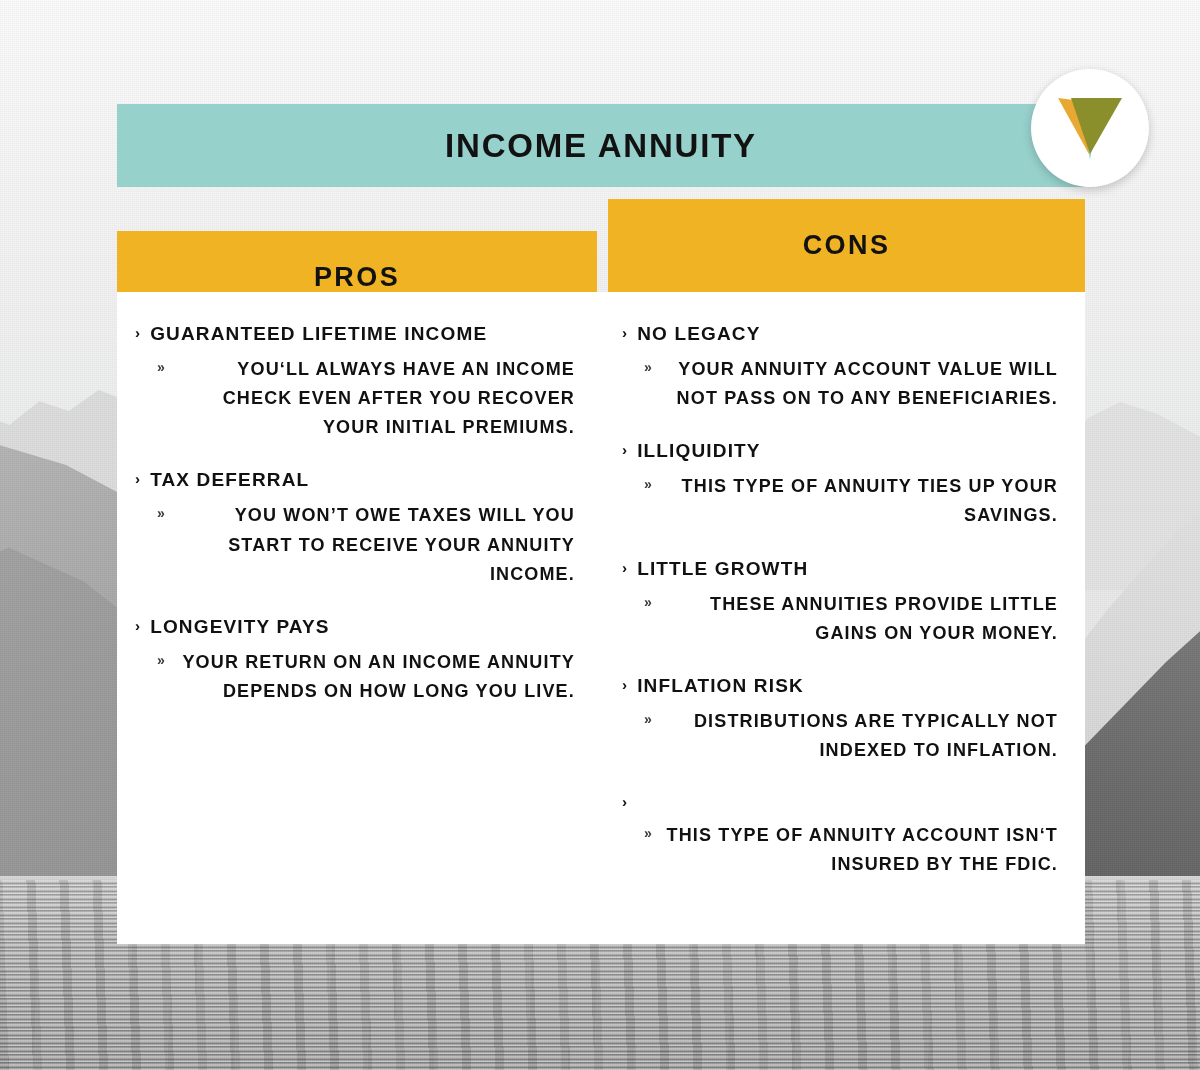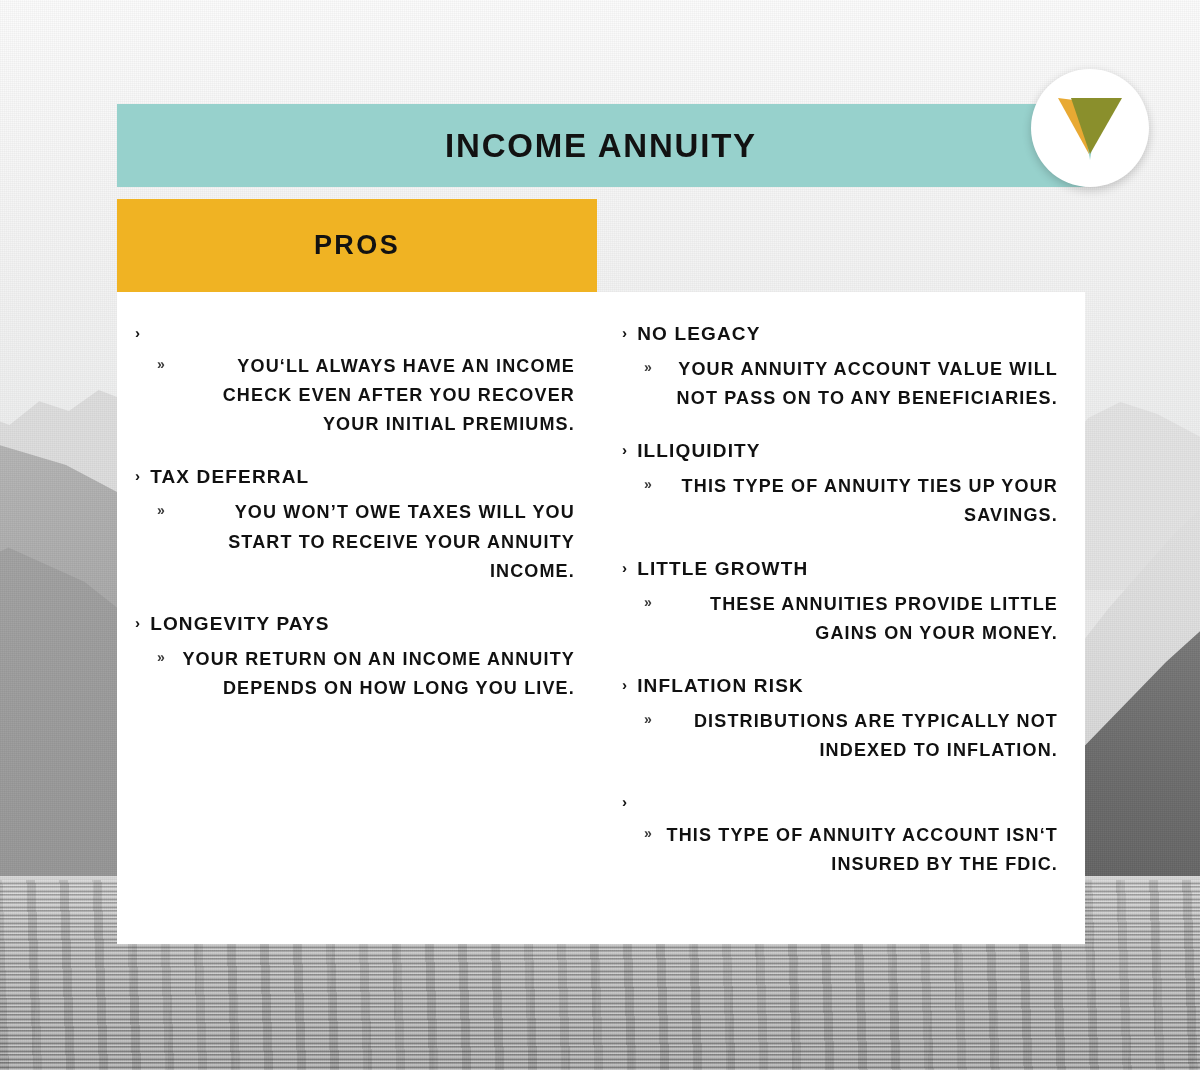--- a/index.html
+++ b/index.html
@@ -129,21 +129,21 @@
     height:93px;
     background:#f0b323;
     display:flex; align-items:center; justify-content:center;
   }
   .col-head span{
     font-size:27px;
     font-weight:700;
     letter-spacing:2.4px;
     color:#121212;
   }
-  #head-pros{ left:0px;   width:480px; }
+  #head-pros{ left:0px;   width:480px;margin-top:32px; }
   #head-cons{ left:491px; width:477px; }
 
   .col-body{
     position:absolute;
     top:188px;
     width:480px;
     height:652px;
     background:#ffffff;
     padding:29px 18px 0 18px;
   }
@@ -223,25 +223,29 @@
 
   <div id="card-body-bg"></div>
 
   <div class="title-bar">
     <h1>INCOME ANNUITY</h1>
   </div>
 
   <div class="col-head" id="head-pros">
     <span>PROS</span>
   </div>
+  <div class="col-head" id="head-cons">
+    <span>CONS</span>
+  </div>
 
   <div class="col-body" id="body-pros">
     <div class="entry">
       <div class="lvl1">
         <span class="mk">›</span>
+        <span class="txt">GUARANTEED LIFETIME INCOME</span>
       </div>
       <div class="lvl2">
         <span class="mk">»</span>
         <span class="txt">YOU‘LL ALWAYS HAVE AN INCOME CHECK EVEN AFTER YOU RECOVER YOUR INITIAL PREMIUMS.</span>
       </div>
     </div>
     <div class="entry">
       <div class="lvl1">
         <span class="mk">›</span>
         <span class="txt">TAX DEFERRAL</span>

